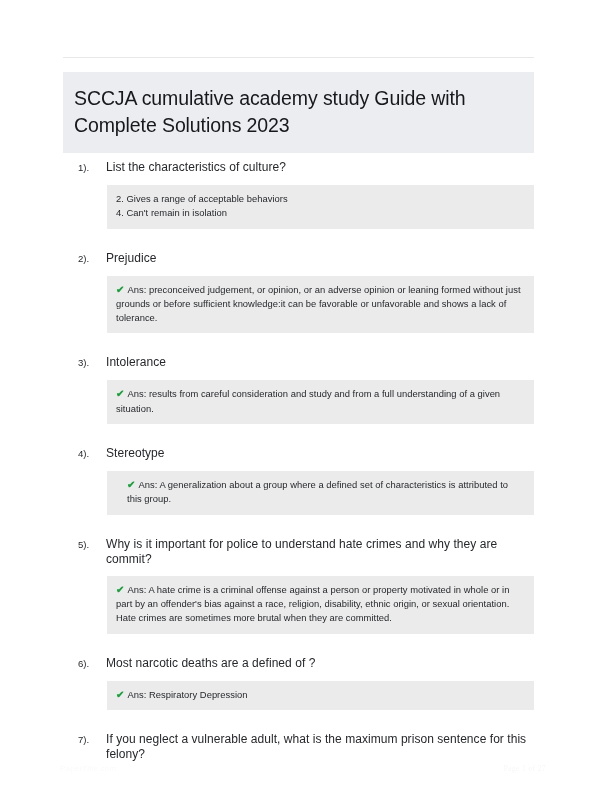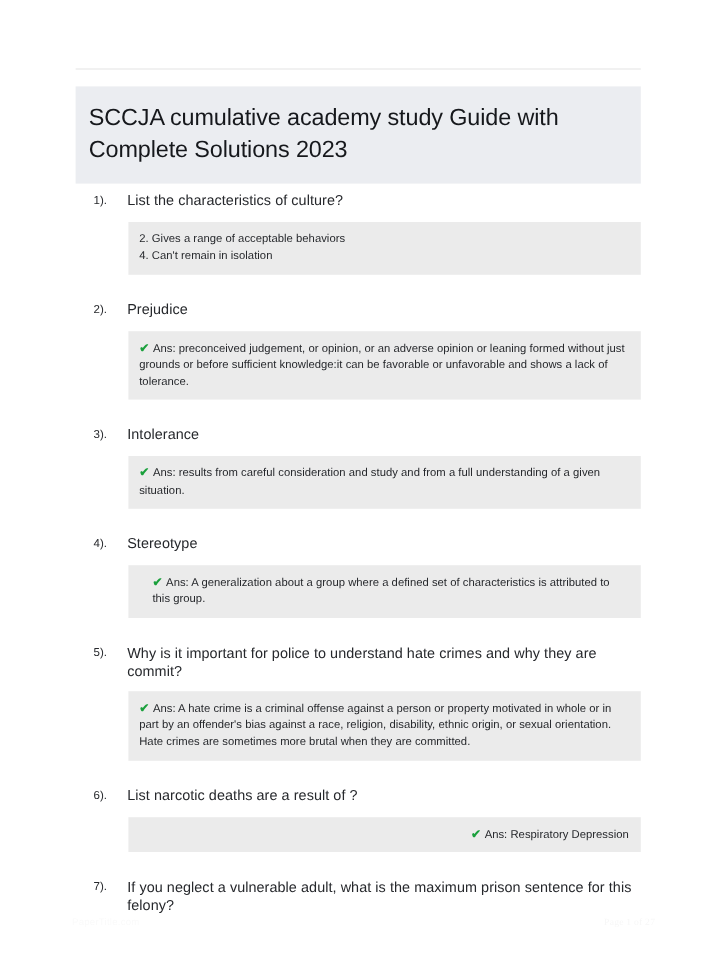--- a/index.html
+++ b/index.html
@@ -200,23 +200,23 @@
           <div class="q-text">Why is it important for police to understand hate crimes and why they are commit?</div>
         </div>
         <div class="ans-box" style="background: rgb(235, 235, 235);">
           <div class="ans-line"><span class="check-icon" style="color: rgb(26, 160, 60);">✔</span><span>Ans: A hate crime is a criminal offense against a person or property motivated in whole or in part by an offender's bias against a race, religion, disability, ethnic origin, or sexual orientation. Hate crimes are sometimes more brutal when they are committed.</span></div>
         </div>
       </div>
       <div class="spacer-gap"></div>
       <div class="qa-item">
         <div class="q-row">
           <div class="q-num">6).</div>
-          <div class="q-text">List narcotic deaths are a result of ?</div>
-        </div>
-        <div class="ans-box" style="background: rgb(235, 235, 235); text-align: right;">
+          <div class="q-text">Most narcotic deaths are a defined of ?</div>
+        </div>
+        <div class="ans-box" style="background: rgb(235, 235, 235);">
           <div class="ans-line"><span class="check-icon" style="color: rgb(26, 160, 60);">✔</span><span>Ans: Respiratory Depression</span></div>
         </div>
       </div>
       <div class="spacer-gap"></div>
       <div class="qa-item">
         <div class="q-row">
           <div class="q-num">7).</div>
           <div class="q-text">If you neglect a vulnerable adult, what is the maximum prison sentence for this felony?</div>
         </div>
       </div>

